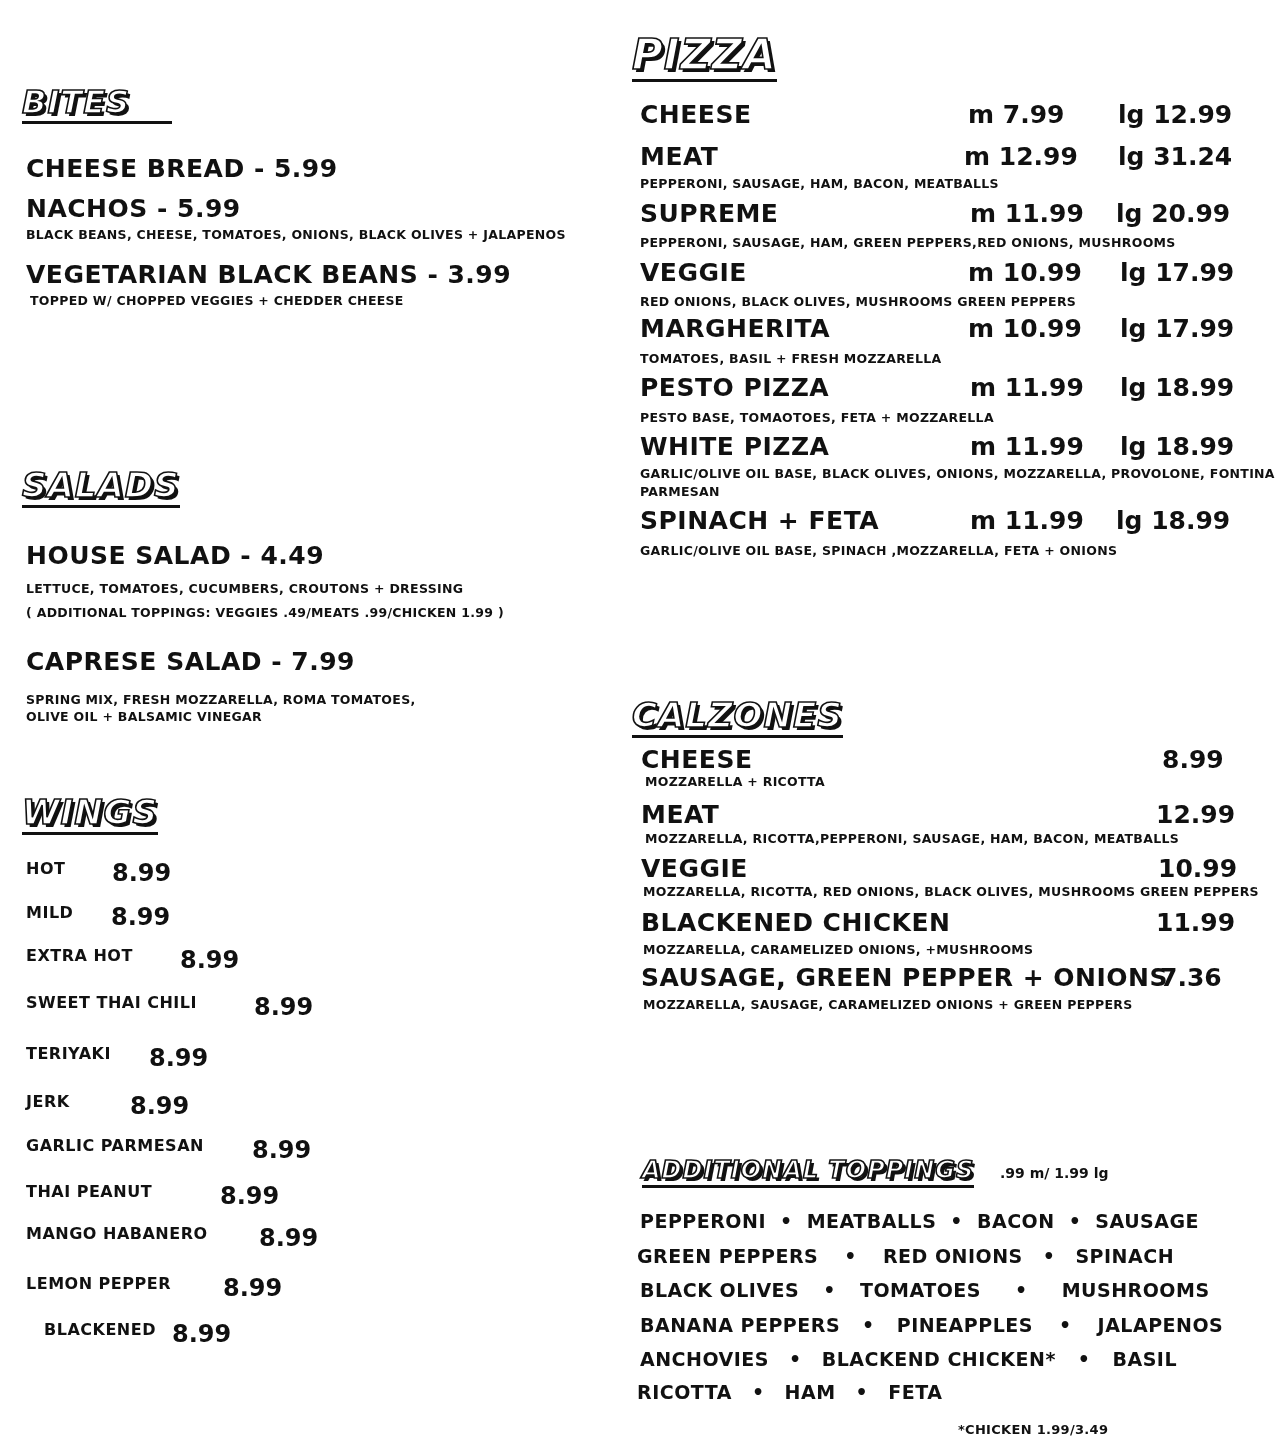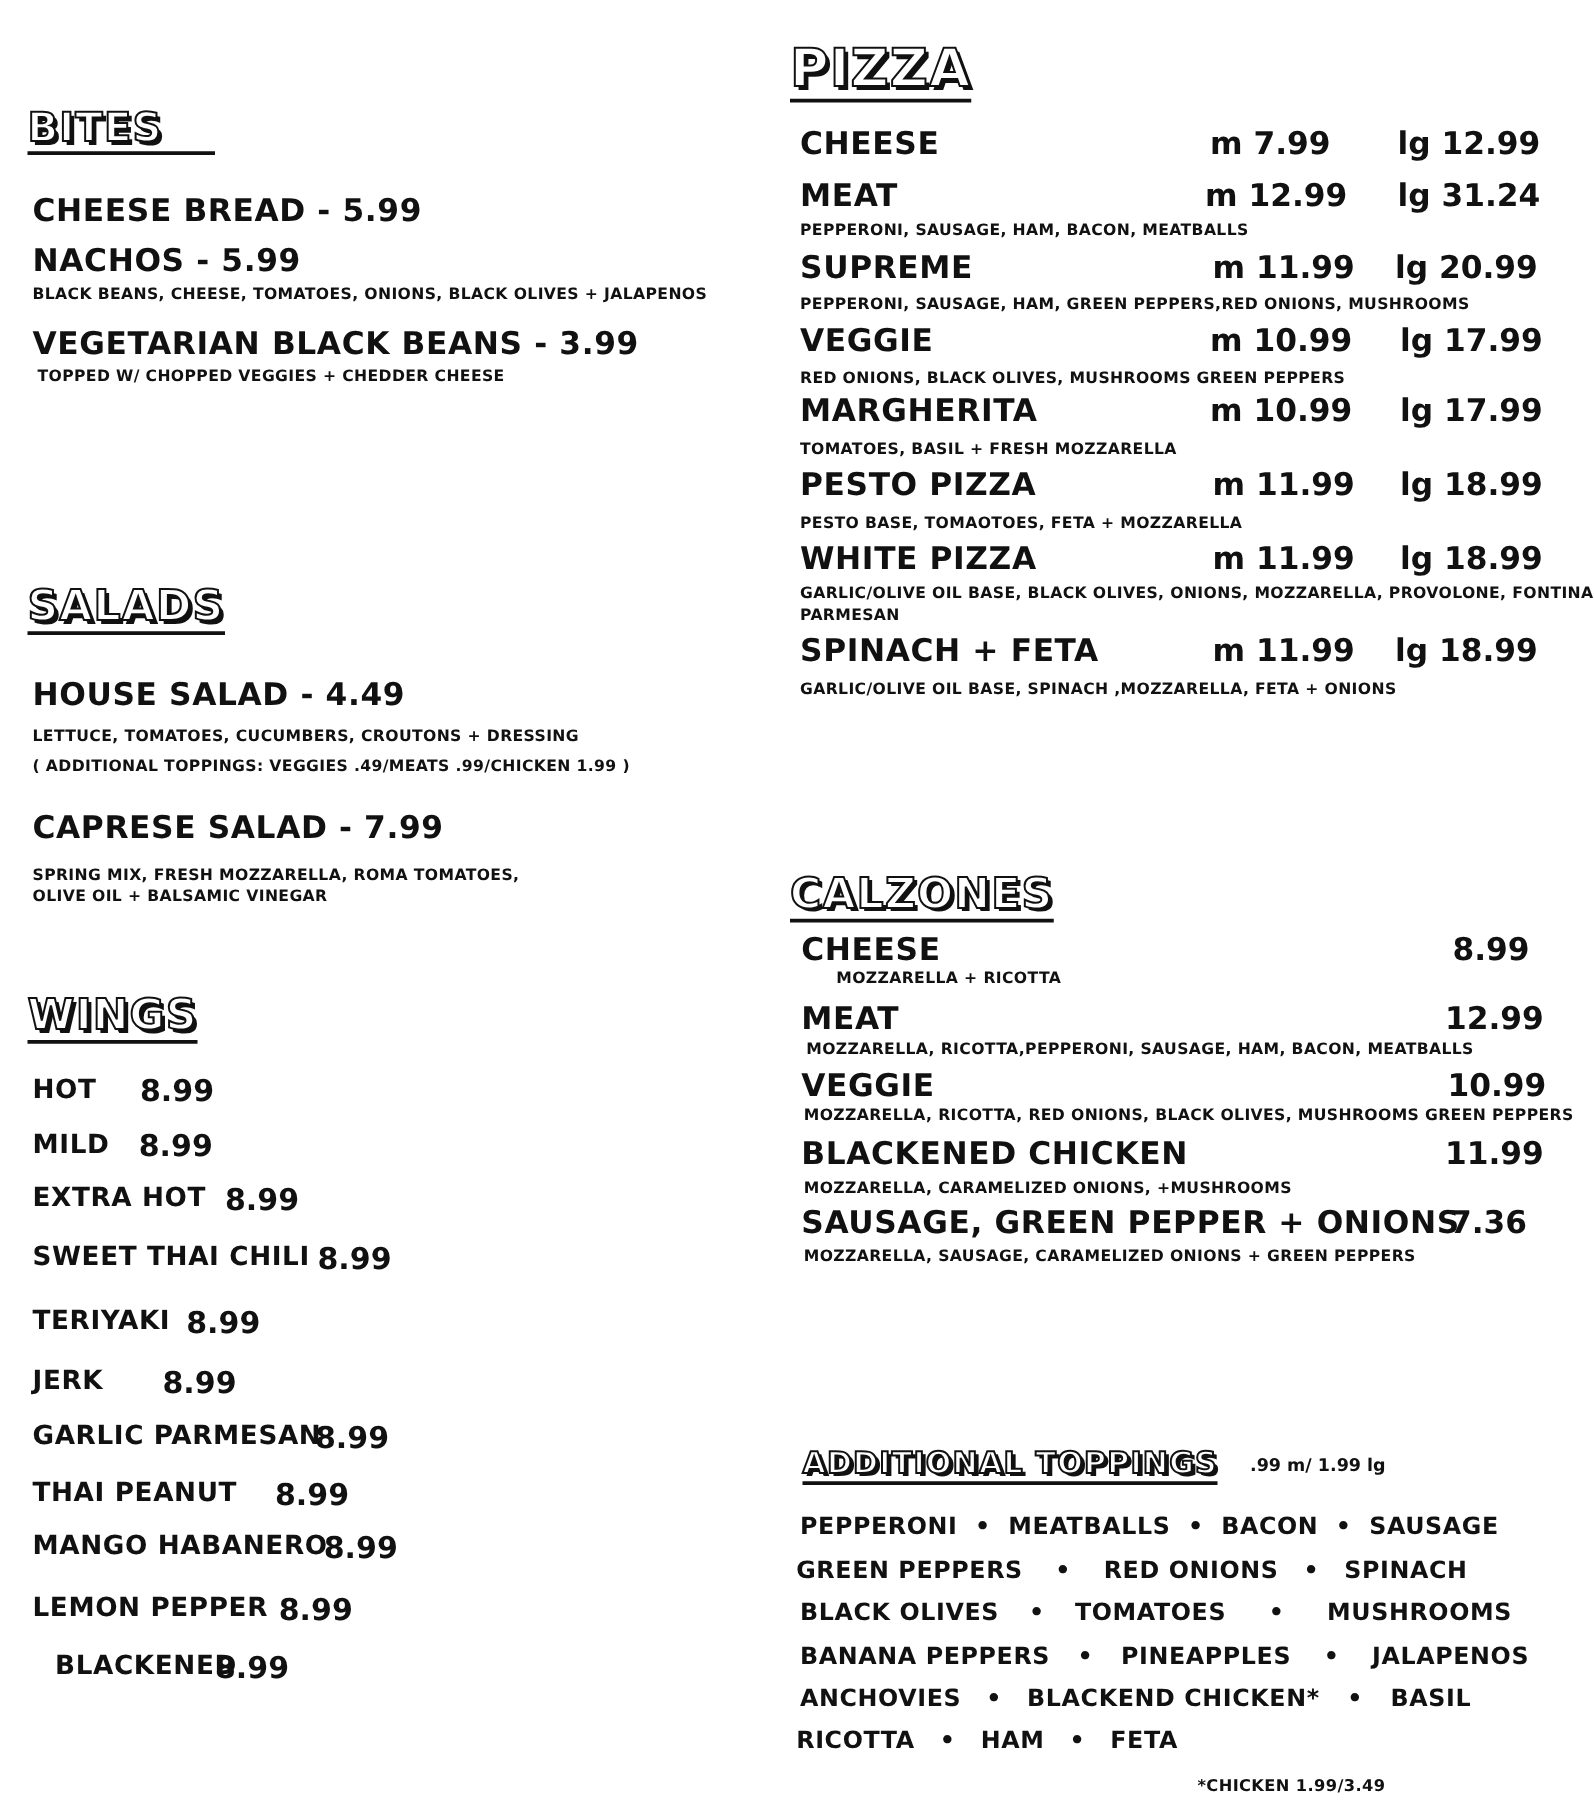--- a/index.html
+++ b/index.html
@@ -15,20 +15,21 @@
     font-weight: bold;
     color: #ffffff;
     -webkit-text-stroke: 1.6px #111;
     text-shadow: 3px 3px 0 #111;
     letter-spacing: 1px;
     line-height: 1;
     padding-bottom: 3px;
     border-bottom: 3px solid #111;
     white-space: nowrap;
     text-transform: uppercase;
+    font-style: italic;
   }
   .t-bites    { left: 22px;  top: 86px;   font-size: 32px; width: 150px; }
   .t-salads   { left: 22px;  top: 468px;  font-size: 34px; }
   .t-wings    { left: 22px;  top: 795px;  font-size: 34px; }
   .t-pizza    { left: 632px; top: 34px;   font-size: 42px; }
   .t-calzones { left: 632px; top: 698px;  font-size: 34px; }
   .t-toppings { left: 642px; top: 1158px; font-size: 24px; }
 
   .item {
     position: absolute; white-space: nowrap;
@@ -36,21 +37,21 @@
     text-transform: uppercase; letter-spacing: 0.5px;
   }
   .desc {
     position: absolute; white-space: nowrap;
     font-weight: bold; font-size: 12.5px; line-height: 1.35;
     text-transform: uppercase; letter-spacing: 0.3px;
   }
   .price { position: absolute; white-space: nowrap; font-weight: bold; font-size: 25px; line-height: 1; }
   .sz { font-weight: bold; text-transform: lowercase; }
 
-  .wing { font-size: 21px; }
+  .wing { font-size: 16px; }
   .wing-price { position: absolute; font-weight: bold; font-size: 24px; line-height: 1; white-space: nowrap; }
 
   .top-row {
     position: absolute; left: 640px; white-space: nowrap;
     font-weight: bold; font-size: 19px; line-height: 1;
     text-transform: uppercase; letter-spacing: 0.5px;
   }
   .top-row .sep { margin: 0 14px; }
   .small-note { font-weight: bold; font-size: 14px; text-transform: lowercase; }
 </style>
@@ -146,21 +147,21 @@
 
 <div class="item" style="left:640px;top:508px;">Spinach + Feta</div>
 <div class="price" style="left:970px;top:508px;"><span class="sz">m</span> <span>11.99</span></div>
 <div class="price" style="left:1116px;top:508px;"><span class="sz">lg</span> <span>18.99</span></div>
 <div class="desc" style="left:640px;top:543px;">Garlic/olive oil base, spinach ,mozzarella, feta + onions</div>
 
 <div class="sec-title t-calzones">Calzones</div>
 
 <div class="item" style="left:641px;top:747px;">Cheese</div>
 <div class="price" style="left:1162px;top:747px;">8.99</div>
-<div class="desc" style="left:645px;top:774px;margin-left:24px;">Mozzarella + ricotta</div>
+<div class="desc" style="left:645px;top:774px;">Mozzarella + ricotta</div>
 
 <div class="item" style="left:641px;top:802px;">Meat</div>
 <div class="price" style="left:1156px;top:802px;">12.99</div>
 <div class="desc" style="left:645px;top:831px;">Mozzarella, ricotta,pepperoni, sausage, ham, bacon, meatballs</div>
 
 <div class="item" style="left:641px;top:856px;">Veggie</div>
 <div class="price" style="left:1158px;top:856px;">10.99</div>
 <div class="desc" style="left:643px;top:884px;">Mozzarella, ricotta, red onions, black olives, mushrooms green peppers</div>
 
 <div class="item" style="left:641px;top:910px;">Blackened Chicken</div>

